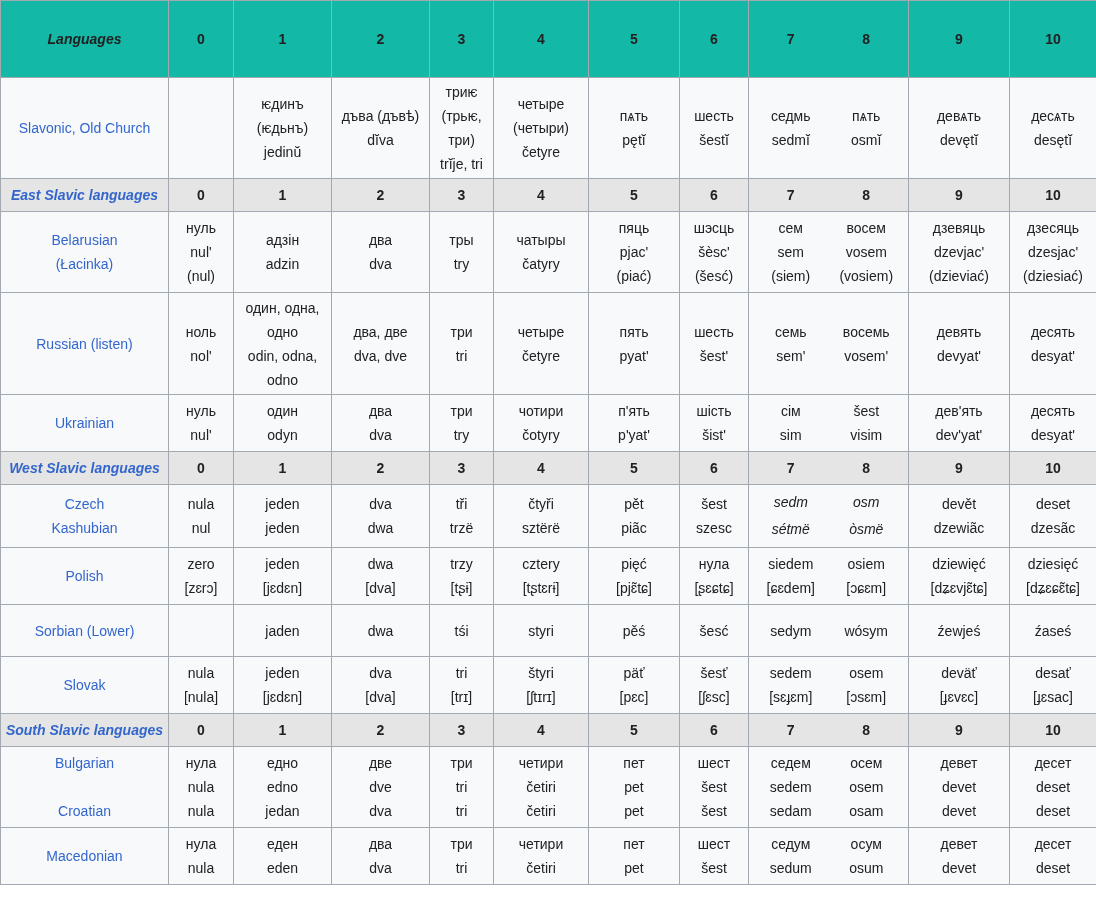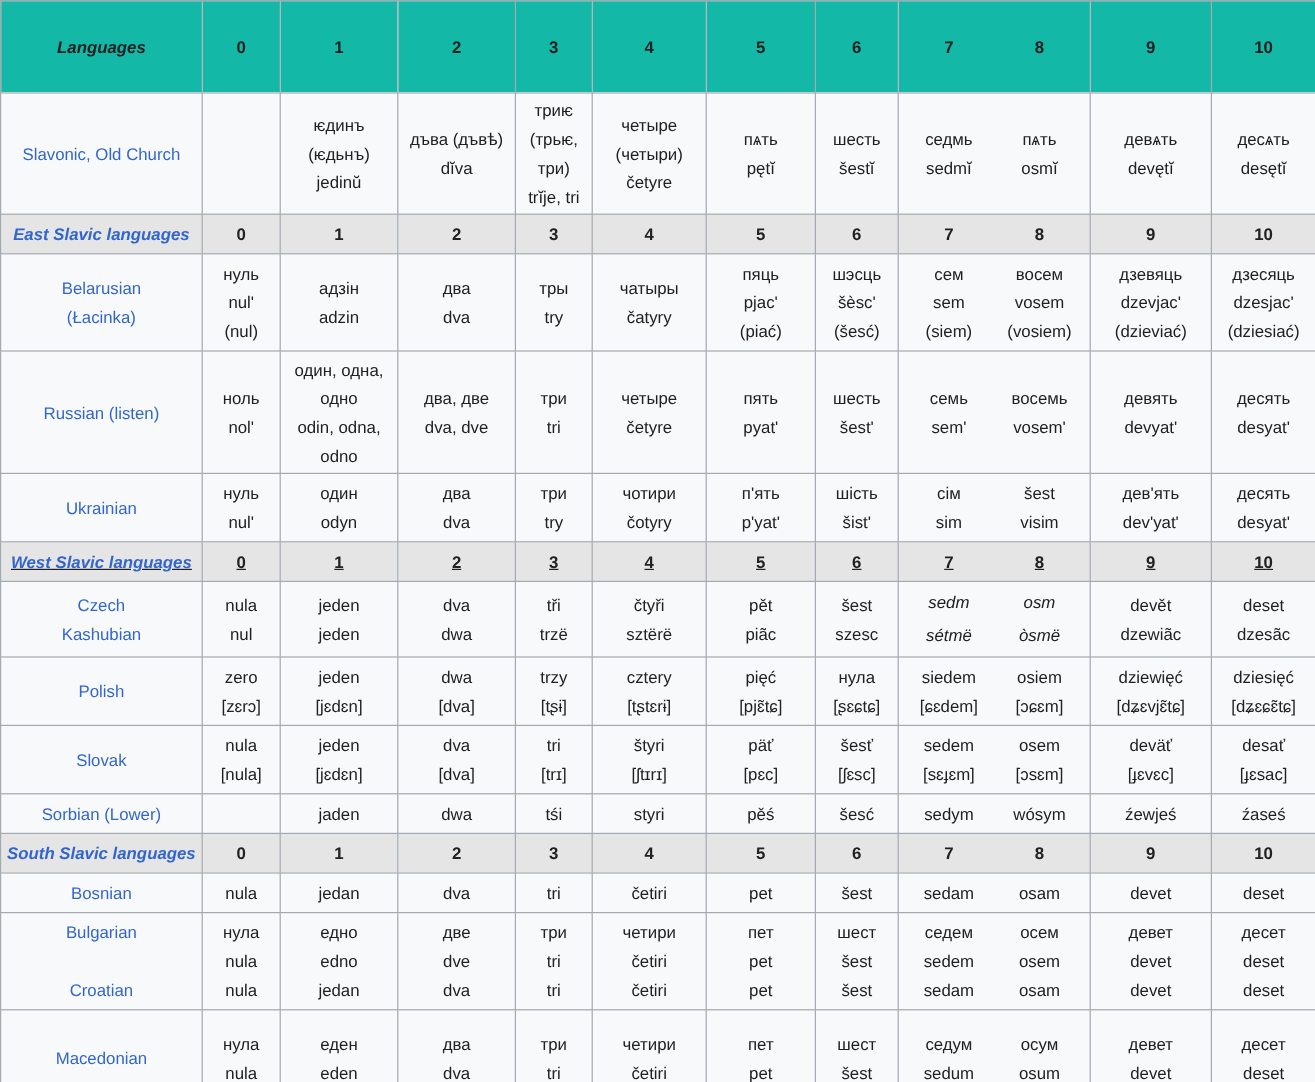--- a/index.html
+++ b/index.html
@@ -46,21 +46,21 @@
   thead th.m78 { padding:0; }
   thead th.m78 .m78-wrap { display:flex; align-items:center; }
   thead th.m78 .half { width:50%; }
 
   
   tbody tr:nth-child(1)  { height:98px; }
   tbody tr:nth-child(2)  { height:27px; }
   tbody tr:nth-child(3)  { height:73px; }
   tbody tr:nth-child(4)  { height:102px; }
   tbody tr:nth-child(5)  { height:48px; }
-  tbody tr:nth-child(6)  { height:30px;text-decoration:underline; }
+  tbody tr:nth-child(6)  { height:30px; }
   tbody tr:nth-child(7)  { height:60px;padding-left:45px; }
   tbody tr:nth-child(7) td { line-height:27px; }
   tbody tr:nth-child(7) td.m78 .half { line-height:27px;font-style:italic; }
   tbody tr:nth-child(8)  { height:50px; }
   tbody tr:nth-child(9)  { height:52px; }
   tbody tr:nth-child(10) { height:30px; }
   tbody tr:nth-child(11) { height:30px; }
   tbody tr:nth-child(12) { height:28px; }
   tbody tr:nth-child(13) { height:30px; }
   tbody tr:nth-child(14) { height:80px; }
@@ -284,20 +284,33 @@
 [ʂɛɕtɕ]</td>
         <td class="m78"><span class="m78-wrap"><span class="half">siedem
 [ɕɛdem]</span><span class="half">osiem
 [ɔɕɛm]</span></span></td>
         <td>dziewięć
 [dʑɛvjɛ̃tɕ]</td>
         <td>dziesięć
 [dʑɛɕɛ̃tɕ]</td>
       </tr>
       <tr>
+        <td><a class="lang-link">Sorbian (Lower)</a></td>
+        <td></td>
+        <td>jaden</td>
+        <td>dwa</td>
+        <td>tśi</td>
+        <td>styri</td>
+        <td>pěś</td>
+        <td>šesć</td>
+        <td class="m78"><span class="m78-wrap"><span class="half">sedym</span><span class="half">wósym</span></span></td>
+        <td>źewjeś</td>
+        <td>źaseś</td>
+      </tr>
+      <tr>
         <td><a class="lang-link">Slovak</a></td>
         <td>nula
 [nula]</td>
         <td>jeden
 [jɛdɛn]</td>
         <td>dva
 [dva]</td>
         <td>tri
 [trɪ]</td>
         <td>štyri
@@ -307,58 +320,32 @@
         <td>šesť
 [ʃɛsc]</td>
         <td class="m78"><span class="m78-wrap"><span class="half">sedem
 [sɛɟɛm]</span><span class="half">osem
 [ɔsɛm]</span></span></td>
         <td>deväť
 [ɟɛvɛc]</td>
         <td>desať
 [ɟɛsac]</td>
       </tr>
-      <tr>
-        <td><a class="lang-link">Sorbian (Lower)</a></td>
-        <td></td>
-        <td>jaden</td>
-        <td>dwa</td>
-        <td>tśi</td>
-        <td>styri</td>
-        <td>pěś</td>
-        <td>šesć</td>
-        <td class="m78"><span class="m78-wrap"><span class="half">sedym</span><span class="half">wósym</span></span></td>
-        <td>źewjeś</td>
-        <td>źaseś</td>
-      </tr>
       <tr class="section-row">
         <td class="sec-label"><a>South Slavic languages</a></td>
         <td>0</td>
         <td>1</td>
         <td>2</td>
         <td>3</td>
         <td>4</td>
         <td>5</td>
         <td>6</td>
         <td class="m78"><span class="m78-wrap"><span class="half">7</span><span class="half">8</span></span></td>
         <td>9</td>
         <td>10</td>
-      </tr>
-      <tr>
-        <td><a class="lang-link">Bosnian</a></td>
-        <td>nula</td>
-        <td>jedan</td>
-        <td>dva</td>
-        <td>tri</td>
-        <td>četiri</td>
-        <td>pet</td>
-        <td>šest</td>
-        <td class="m78"><span class="m78-wrap"><span class="half">sedam</span><span class="half">osam</span></span></td>
-        <td>devet</td>
-        <td>deset</td>
       </tr>
       <tr>
         <td><a class="lang-link">Bulgarian
 
 Croatian</a></td>
         <td>нула
 nula
 nula</td>
         <td>едно
 edno

